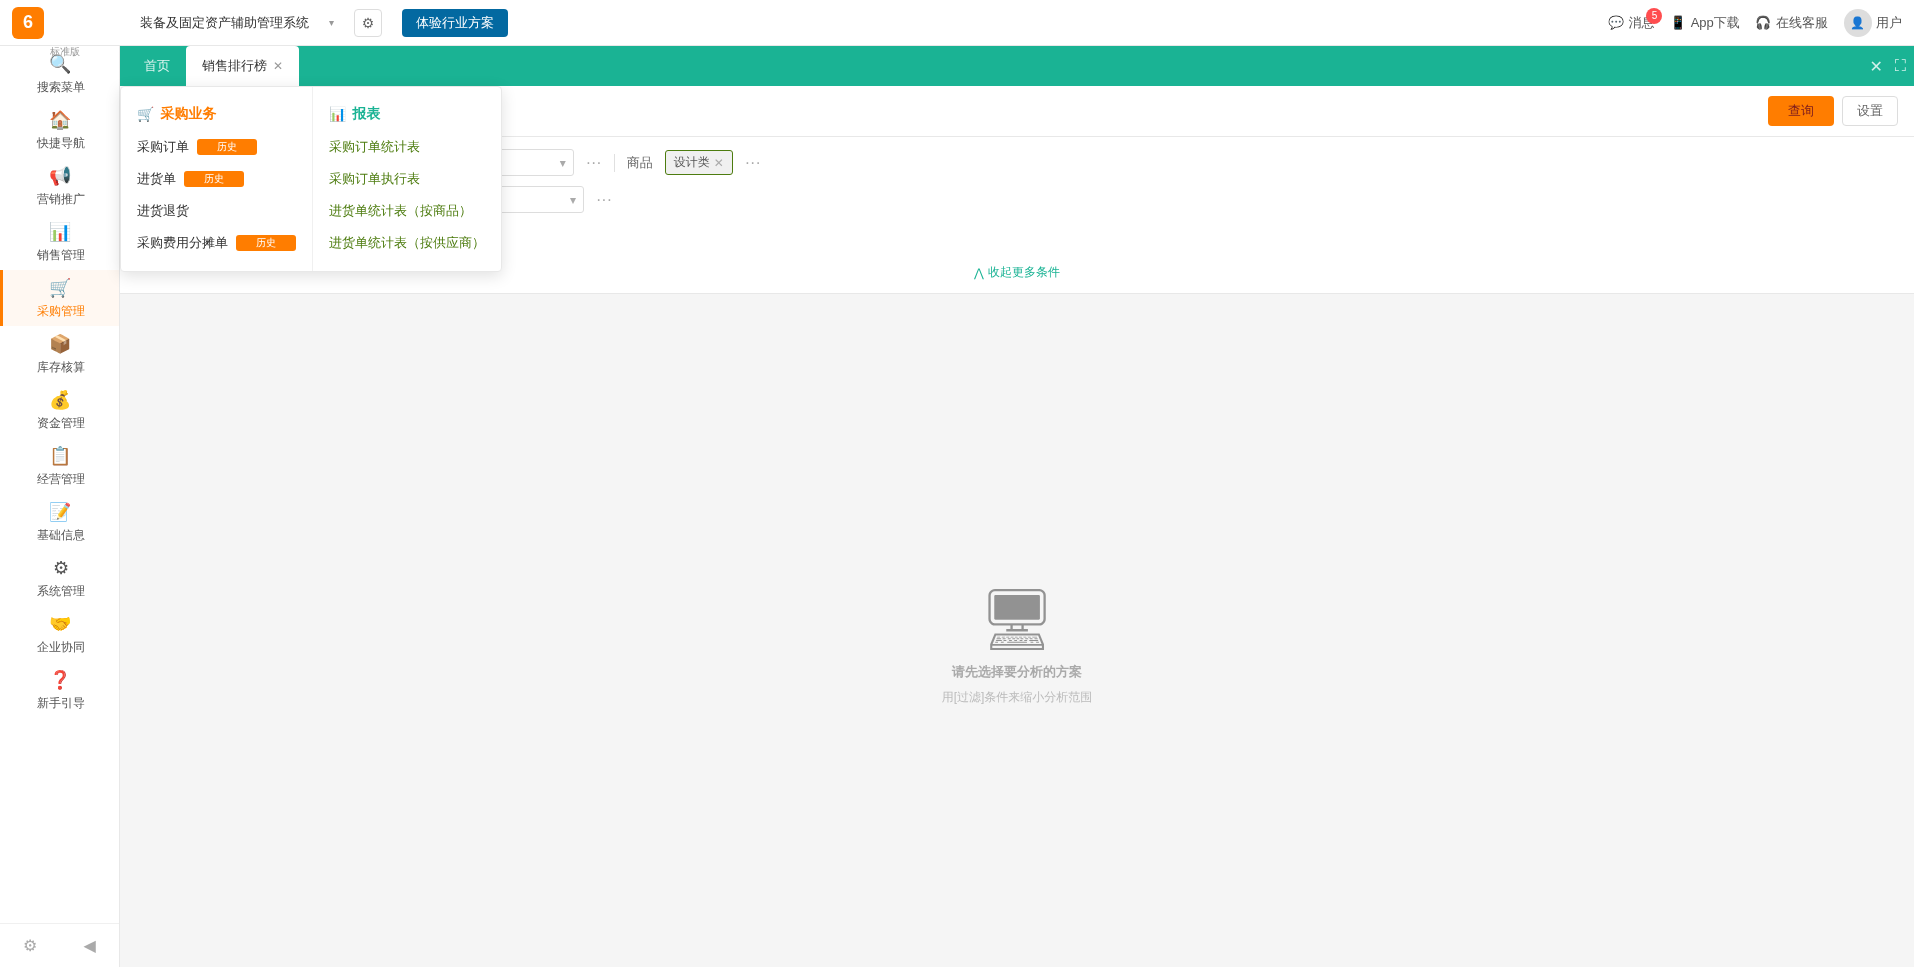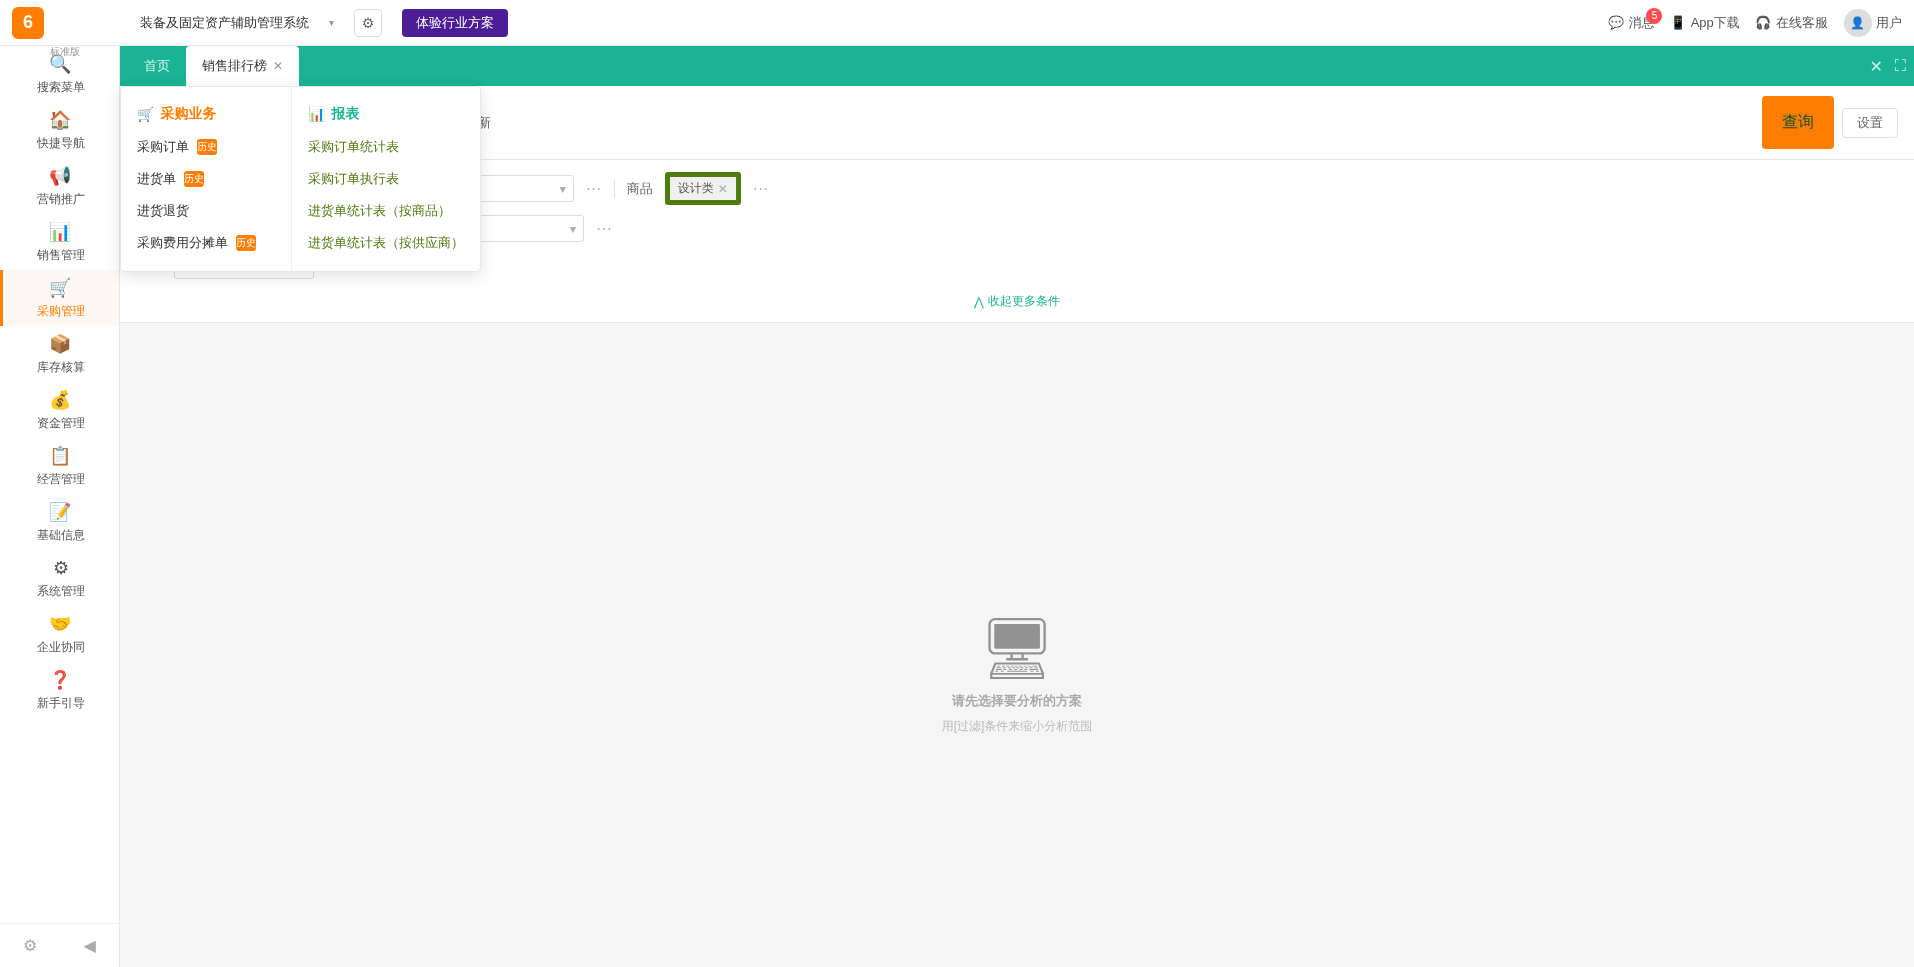--- a/index.html
+++ b/index.html
@@ -50,21 +50,21 @@
     }
     .gear-btn {
       width: 28px; height: 28px;
       border: 1px solid #ddd;
       border-radius: 4px;
       display: flex; align-items: center; justify-content: center;
       color: #666; cursor: pointer;
       font-size: 14px;
     }
     .industry-btn {
-      background: #4c1d95;
+      background: #0369a1;
       color: #fff;
       border: none;
       border-radius: 4px;
       padding: 5px 14px;
       font-size: 13px;
       cursor: pointer;
     }
     .header-right {
       display: flex;
       align-items: center;
@@ -253,21 +253,21 @@
       content: '▾';
       position: absolute;
       right: 8px; top: 50%;
       transform: translateY(-50%);
       color: #aaa; font-size: 12px;
       pointer-events: none;
     }
     .filter-tag {
       display: inline-flex; align-items: center; gap: 4px;
       background: #f0f0f0;
-      border: 5px solid #4d7c0f;
+      border: 1px solid #4d7c0f;
       border-radius: 3px;
       padding: 3px 8px;
       font-size: 12px;
       color: #555;
     }
     .filter-tag-close { cursor: pointer; color: #aaa; }
     .date-range {
       display: flex; align-items: center; gap: 6px;
     }
     .date-input {
@@ -281,25 +281,25 @@
     }
     .more-btn {
       color: #1ab394; font-size: 12px; cursor: pointer;
     }
     .collapse-btn {
       color: #1ab394; font-size: 12px; cursor: pointer;
       display: flex; align-items: center; gap: 4px;
     }
     .query-btn {
       background: #ff7d00;
-      color: #14532d;
+      color: #7f1d1d;
       border: none;
       border-radius: 4px;
-      padding: 16px 20px;
-      font-size: 16px;
+      padding: 6px 20px;
+      font-size: 13px;
       cursor: pointer;
     }
     .set-btn {
       background: #fff;
       color: #666;
       border: 1px solid #ddd;
       border-radius: 4px;
       padding: 5px 14px;
       font-size: 13px;
       cursor: pointer;
@@ -348,21 +348,21 @@
       padding: 7px 16px;
       cursor: pointer;
       color: #333;
       font-size: 13px;
     }
     .history-badge {
       background: #ff7d00;
       color: #fff;
       border-radius: 3px;
       font-size: 10px;
-      padding: 1px 0;
+      padding: 1px 20px;
     }
     .dropdown-col-right {
       border-left: 1px solid #f0f0f0;
     }
     .dropdown-col-right .dropdown-col-header {
       color: #1ab394;
     }
     .dropdown-col-right .dropdown-item {
       color: #4d7c0f;
     }

